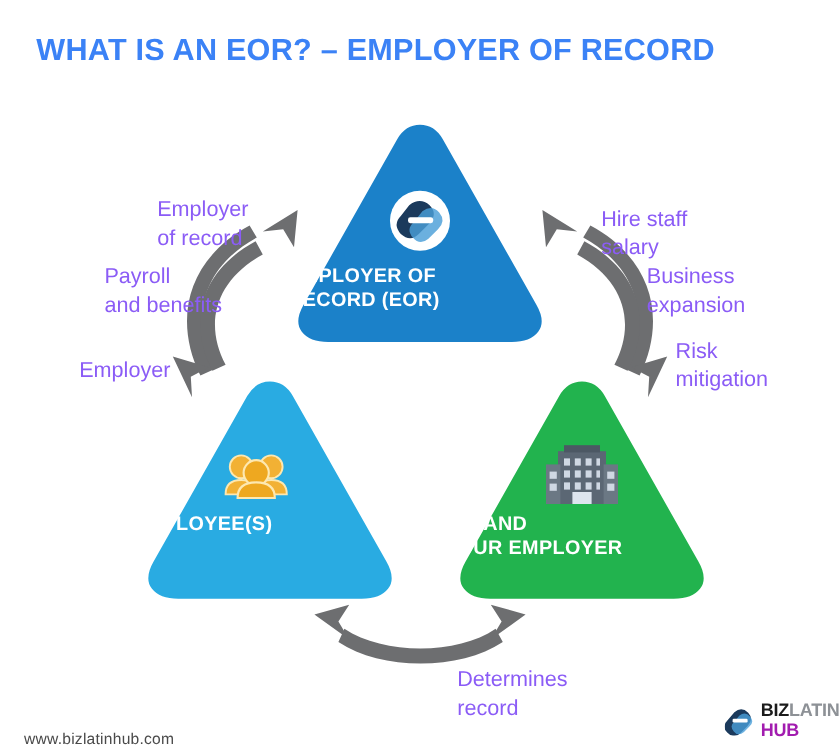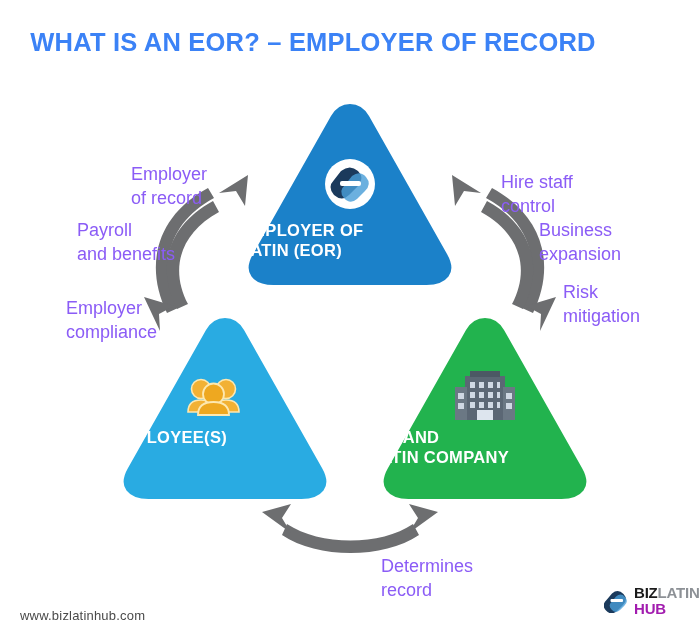--- a/index.html
+++ b/index.html
@@ -60,21 +60,21 @@
     position: absolute;
     color: #8b5cf6;
     font-size: 18px;
     line-height: 1.33;
     font-family: "Liberation Sans", sans-serif;
   }
   .flow-label.r { text-align: left; }
   .flow-label.l { text-align: left; }
 
   .lbl-employer-of-record { left: 131px; top: 163px; width: 130px; }
-  .lbl-payroll            { left: 77px;  top: 219px; width: 140px; }
+  .lbl-payroll            { left: 87px;  top: 219px; width: 140px; }
   .lbl-compliance         { left: 66px;  top: 297px; width: 140px; }
 
   .lbl-hire-staff         { left: 501px; top: 171px; width: 140px; }
   .lbl-business-exp       { left: 539px; top: 219px; width: 150px; }
   .lbl-risk-mit           { left: 563px; top: 281px; width: 140px; }
 
   .lbl-day-to-day         { left: 246px; top: 555px; width: 120px; }
   .lbl-determines         { left: 381px; top: 555px; width: 120px; }
 
   
@@ -249,48 +249,47 @@
                C 383 559, 318 559, 282 535 Z"></path>
 
       <path d="M262 512 l 29 -8 l -9 14 l 9 15 Z"></path>
 
       <path d="M438 512 l -29 -8 l 9 14 l -9 15 Z"></path>
     </g>
   </svg>
 
   <div class="tri-label top">
     <div>EMPLOYER OF</div>
-    <div>LATIN (EOR)</div>
+    <div>RECORD (EOR)</div>
   </div>
 
   <div class="tri-label left">
     <div>EMPLOYEE(S)</div>
   </div>
 
   <div class="tri-label right">
     <div>EXPAND</div>
-    <div>LATIN COMPANY</div>
+    <div>YOUR EMPLOYER</div>
   </div>
 
   <div class="flow-label l lbl-employer-of-record">
     <div>Employer</div>
     <div>of record</div>
   </div>
   <div class="flow-label l lbl-payroll">
     <div>Payroll</div>
     <div>and benefits</div>
   </div>
   <div class="flow-label l lbl-compliance">
     <div>Employer</div>
-    <div>compliance</div>
   </div>
 
   <div class="flow-label r lbl-hire-staff">
     <div>Hire staff</div>
-    <div>control</div>
+    <div>salary</div>
   </div>
   <div class="flow-label r lbl-business-exp">
     <div>Business</div>
     <div>expansion</div>
   </div>
   <div class="flow-label r lbl-risk-mit">
     <div>Risk</div>
     <div>mitigation</div>
   </div>
 

